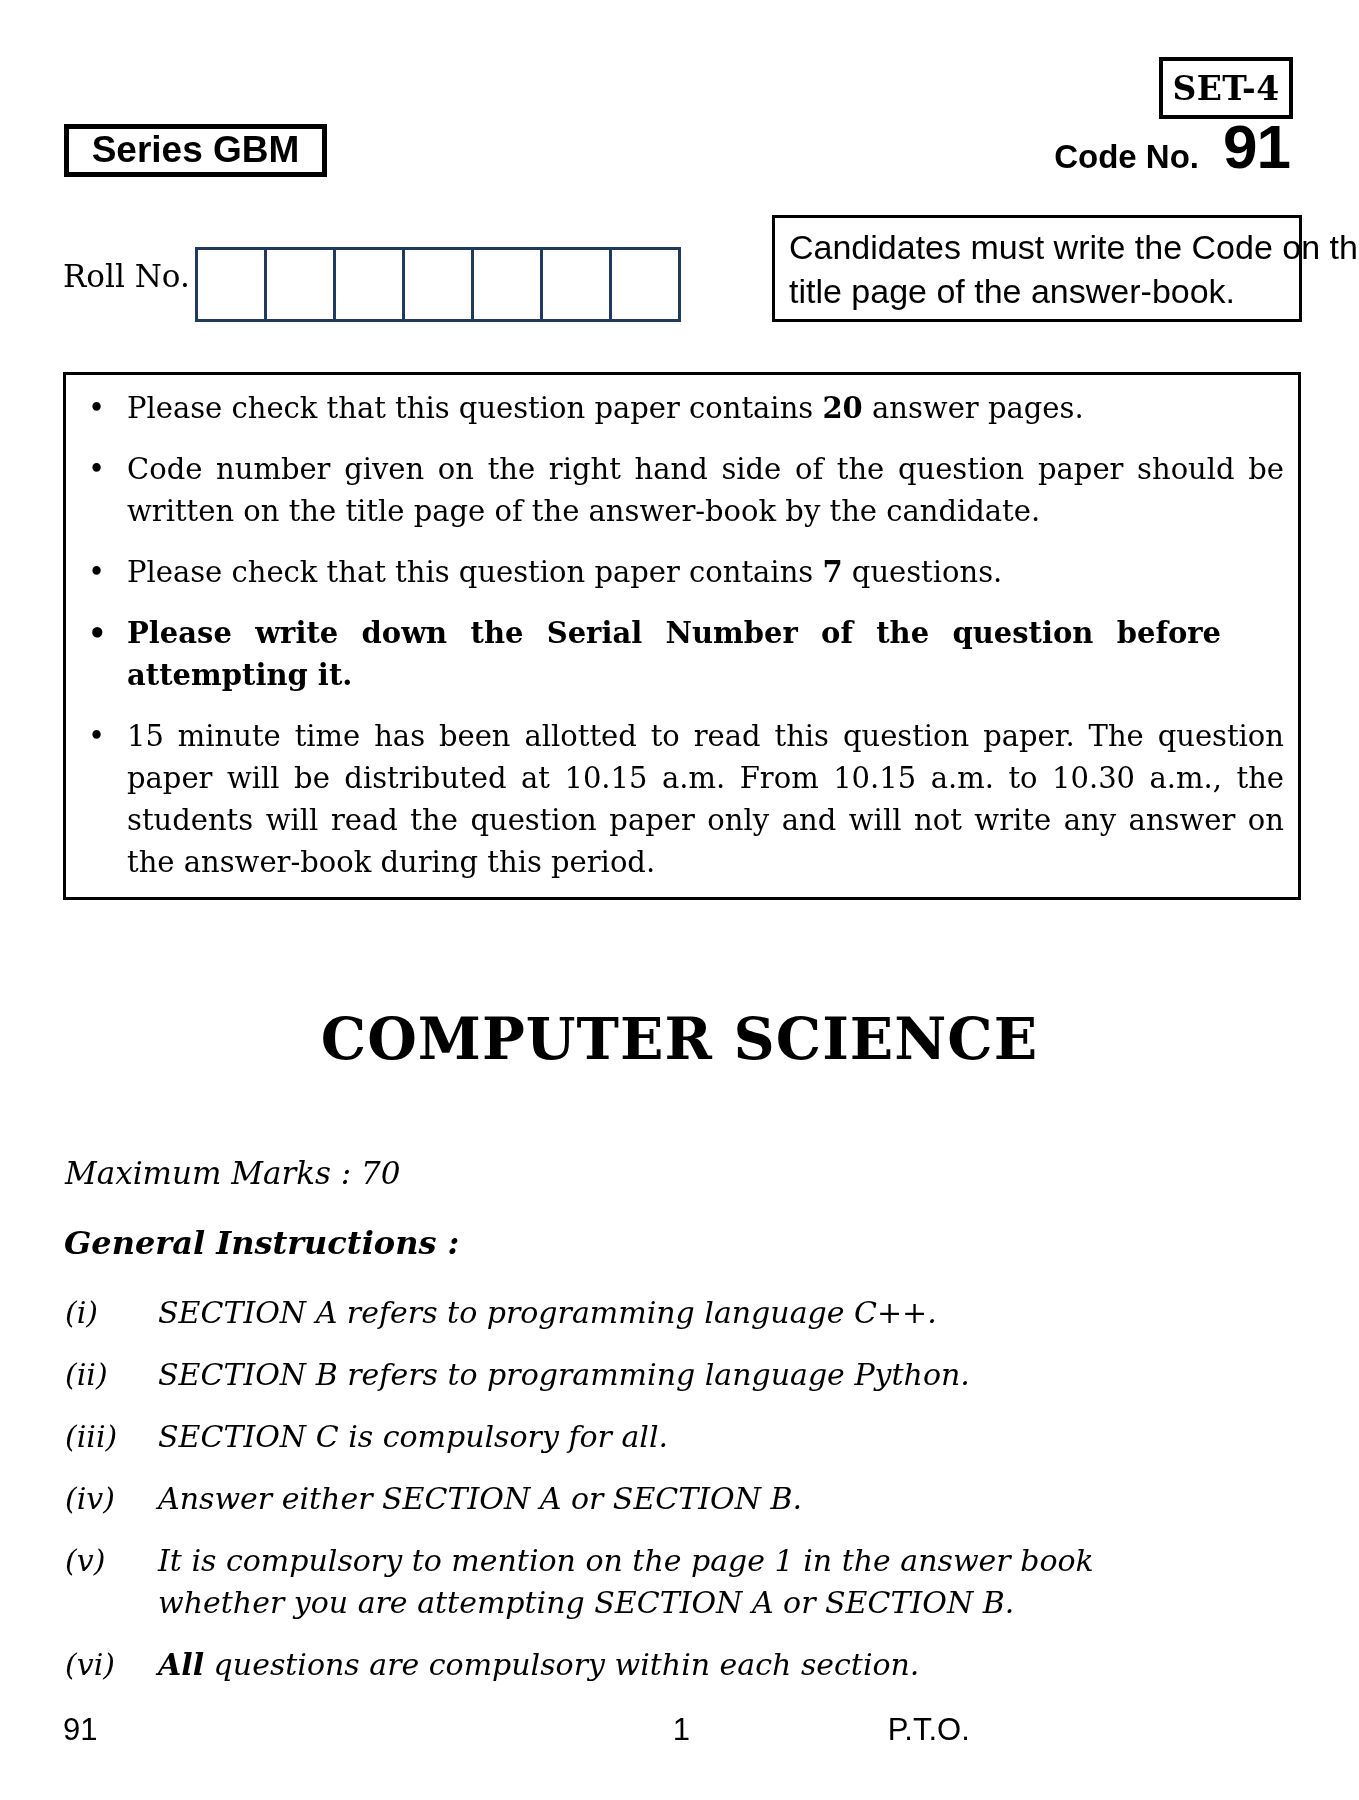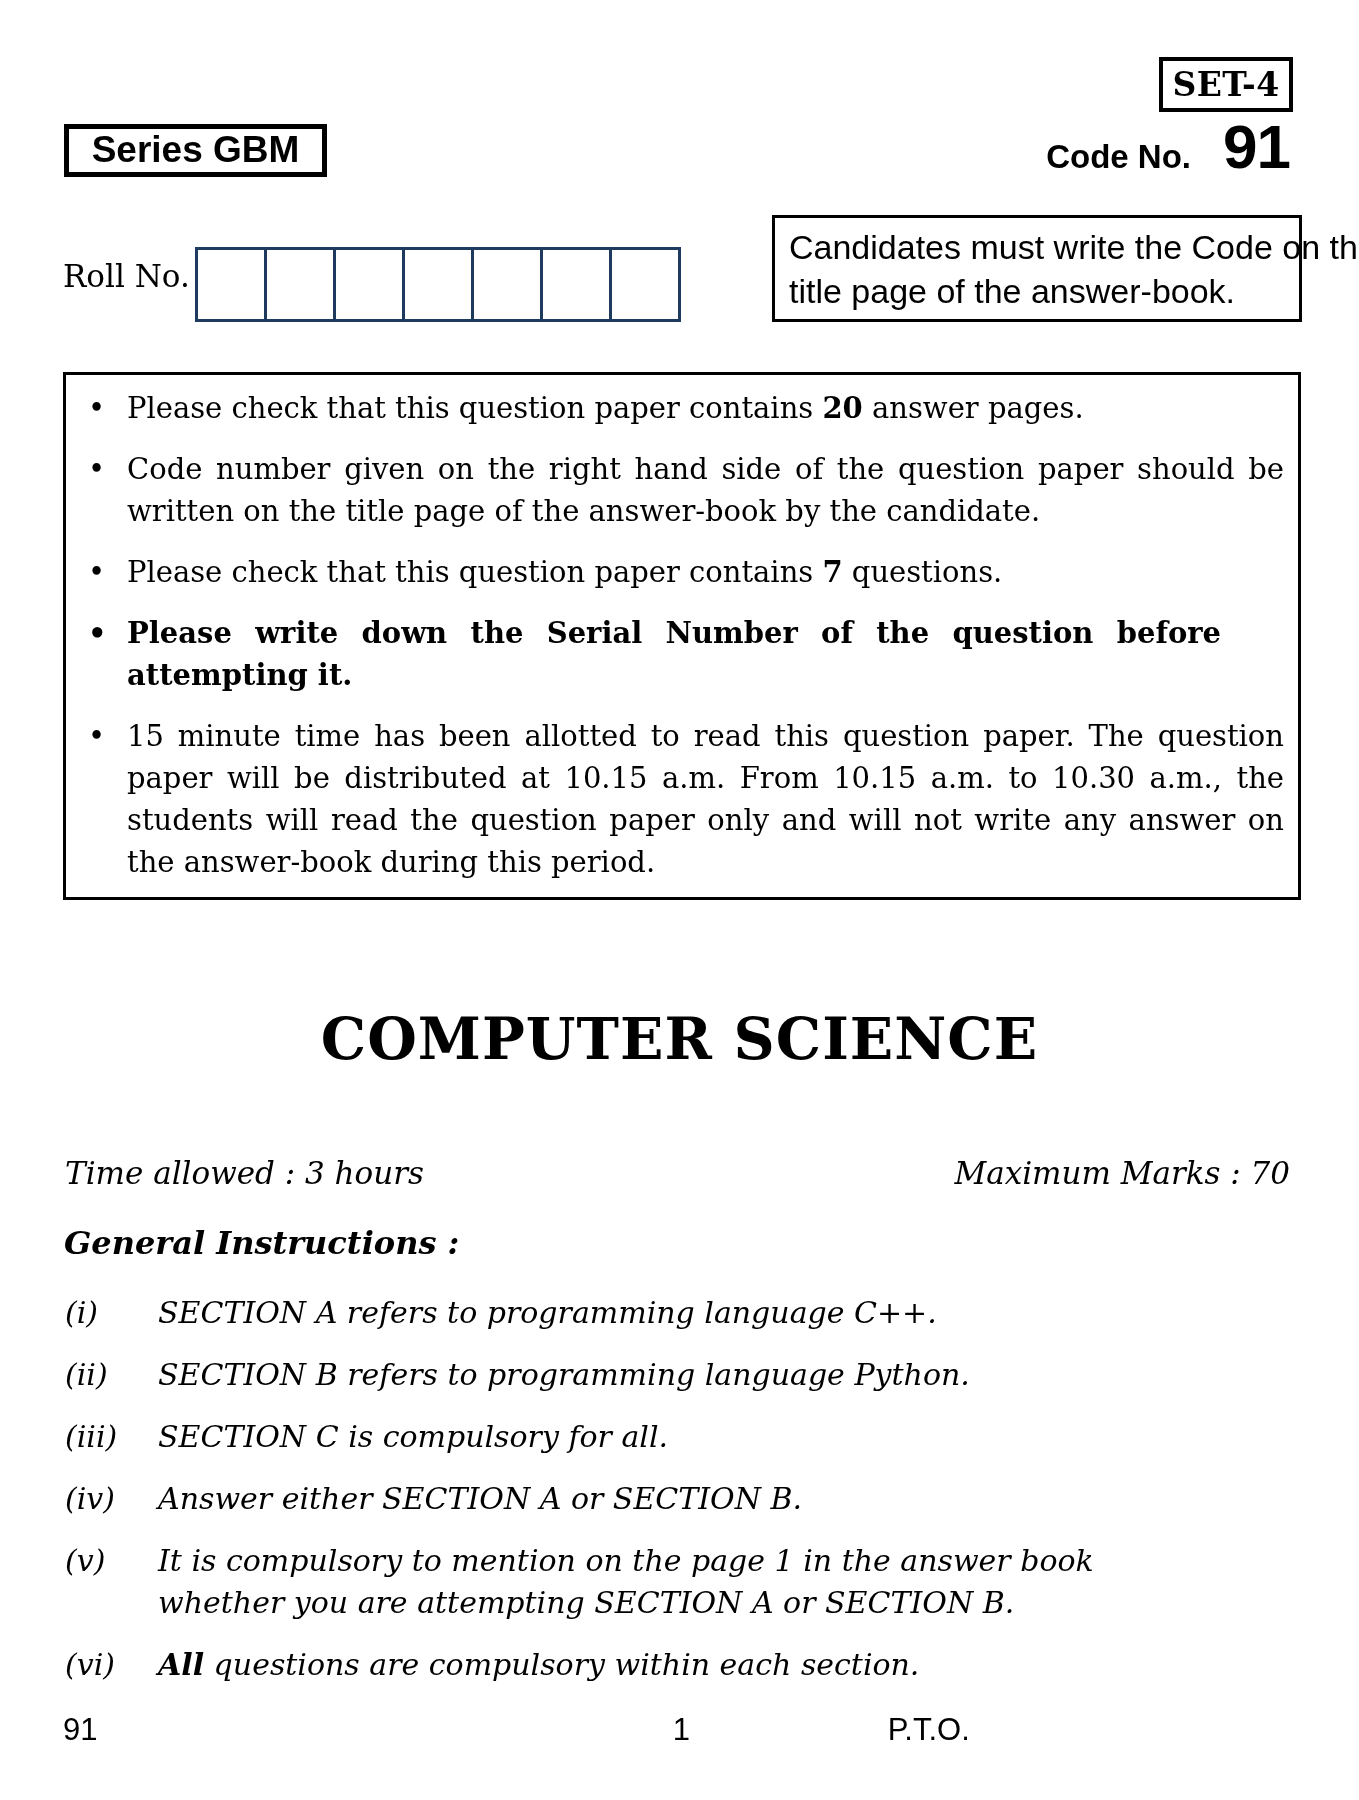--- a/index.html
+++ b/index.html
@@ -4,34 +4,34 @@
 <style>
   html,body { margin:0; padding:0; background:#e8e8e8; }
   .page {
     position:relative; width:1359px; height:1800px; margin:0 auto;
     background:#ffffff; color:#000;
     font-family:"DejaVu Serif", serif; overflow:hidden;
   }
 
   
   .set4-box {
-    position:absolute; top:57px; left:1159px; width:134px; height:55px;
+    position:absolute; top:57px; left:1159px; width:134px; height:62px;
     border:4px solid #000; box-sizing:border-box;
     display:flex; align-items:center; justify-content:center;
     font-weight:bold; font-size:33px; letter-spacing:0.5px;
   }
   .series-box {
     position:absolute; top:124px; left:64px; width:263px; height:53px;
     border:5px solid #000; box-sizing:border-box;
     display:flex; align-items:flex-start; justify-content:center;
     font-family:"Liberation Sans", sans-serif; font-weight:bold; font-size:37px;
   }
   .code-line {
     position:absolute; top:116px; right:69px;
-    display:flex; align-items:baseline; gap:32px;
+    display:flex; align-items:baseline; gap:24px;
     font-family:"Liberation Sans", sans-serif; font-weight:bold; white-space:nowrap;
   }
   .code-label { font-size:33px; }
   .code-number { font-size:62px; letter-spacing:-1px; line-height:62px; }
 
   .roll-label {
     position:absolute; top:258px; left:63px; font-size:31px; white-space:nowrap;
   }
   .roll-boxes { position:absolute; top:247px; left:195px; display:flex; }
   .roll-cell {
@@ -161,21 +161,20 @@
     <div class="notice">
       <span class="notice-dot">•</span>
       <span class="notice-text just"><span>15 minute time has been allotted to read this question paper. The question paper will be distributed at 10.15 a.m. From 10.15 a.m. to 10.30 a.m., the students will read the question paper only and will not write any answer on the answer-book during this period.</span></span>
     </div>
 
   </div>
 
   <div class="paper-title">COMPUTER SCIENCE</div>
 
   <div class="meta-row">
-    <span>Time allowed : 3 hours</span>
     <span>Maximum Marks : 70</span>
   </div>
 
   <div class="gen-heading">General Instructions :</div>
 
   <div class="instr-list">
 
     <div class="instr-item">
       <span class="instr-num">(i)</span>
       <span class="instr-text"><span>SECTION A refers to programming language C++.</span></span>

